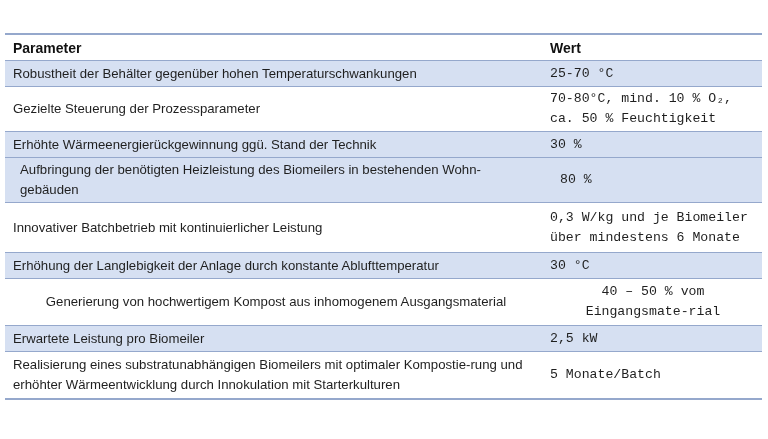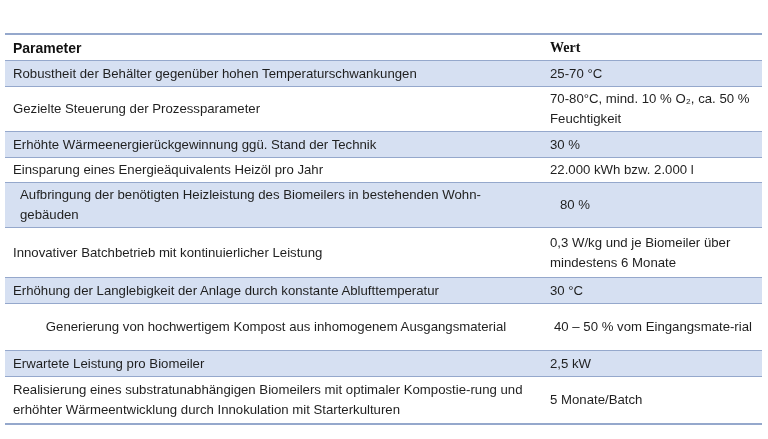--- a/index.html
+++ b/index.html
@@ -47,24 +47,24 @@
       margin-top: 48px;
     }
     tbody tr.shaded td {
       background: #d6e0f2;
     }
     tbody tr:last-child td {
       border-bottom: 2px solid #95a8cc;
     }
     td.value-cell {
       padding-left: 5px;
+      font-family: Liberation Mono, monospace;
     }
     th.value-head {
       padding-left: 5px;
-      font-family: Liberation Serif, serif;
     }
     .row-1 td { height: 21px; }
     .row-2 td { height: 38px; }
     .row-3 td { height: 21px; margin-top: 28px; }
     .row-4 td { height: 18px; }
     .row-5 td { height: 37px; padding-left: 15px; }
     .row-6 td { height: 45px; }
     .row-7 td { height: 21px; margin-top: 43px; }
     .row-8 td { height: 42px; text-align: center; }
     .row-9 td { height: 21px; }
@@ -91,24 +91,20 @@
         <td class="value-cell">25-70 °C</td>
       </tr>
       <tr class="row-2">
         <td>Gezielte Steuerung der Prozessparameter</td>
         <td class="value-cell">70-80°C, mind. 10 % O₂, ca. 50 % Feuchtigkeit</td>
       </tr>
       <tr class="row-3 shaded">
         <td>Erhöhte Wärmeenergierückgewinnung ggü. Stand der Technik</td>
         <td class="value-cell">30 %</td>
       </tr>
-      <tr class="row-4">
-        <td>Einsparung eines Energieäquivalents Heizöl pro Jahr</td>
-        <td class="value-cell">22.000 kWh bzw. 2.000 l</td>
-      </tr>
       <tr class="row-5 shaded">
         <td>Aufbringung der benötigten Heizleistung des Biomeilers in bestehenden Wohn-gebäuden</td>
         <td class="value-cell">80 %</td>
       </tr>
       <tr class="row-6">
         <td>Innovativer Batchbetrieb mit kontinuierlicher Leistung</td>
         <td class="value-cell">0,3 W/kg und je Biomeiler über mindestens 6 Monate</td>
       </tr>
       <tr class="row-7 shaded">
         <td>Erhöhung der Langlebigkeit der Anlage durch konstante Ablufttemperatur</td>

